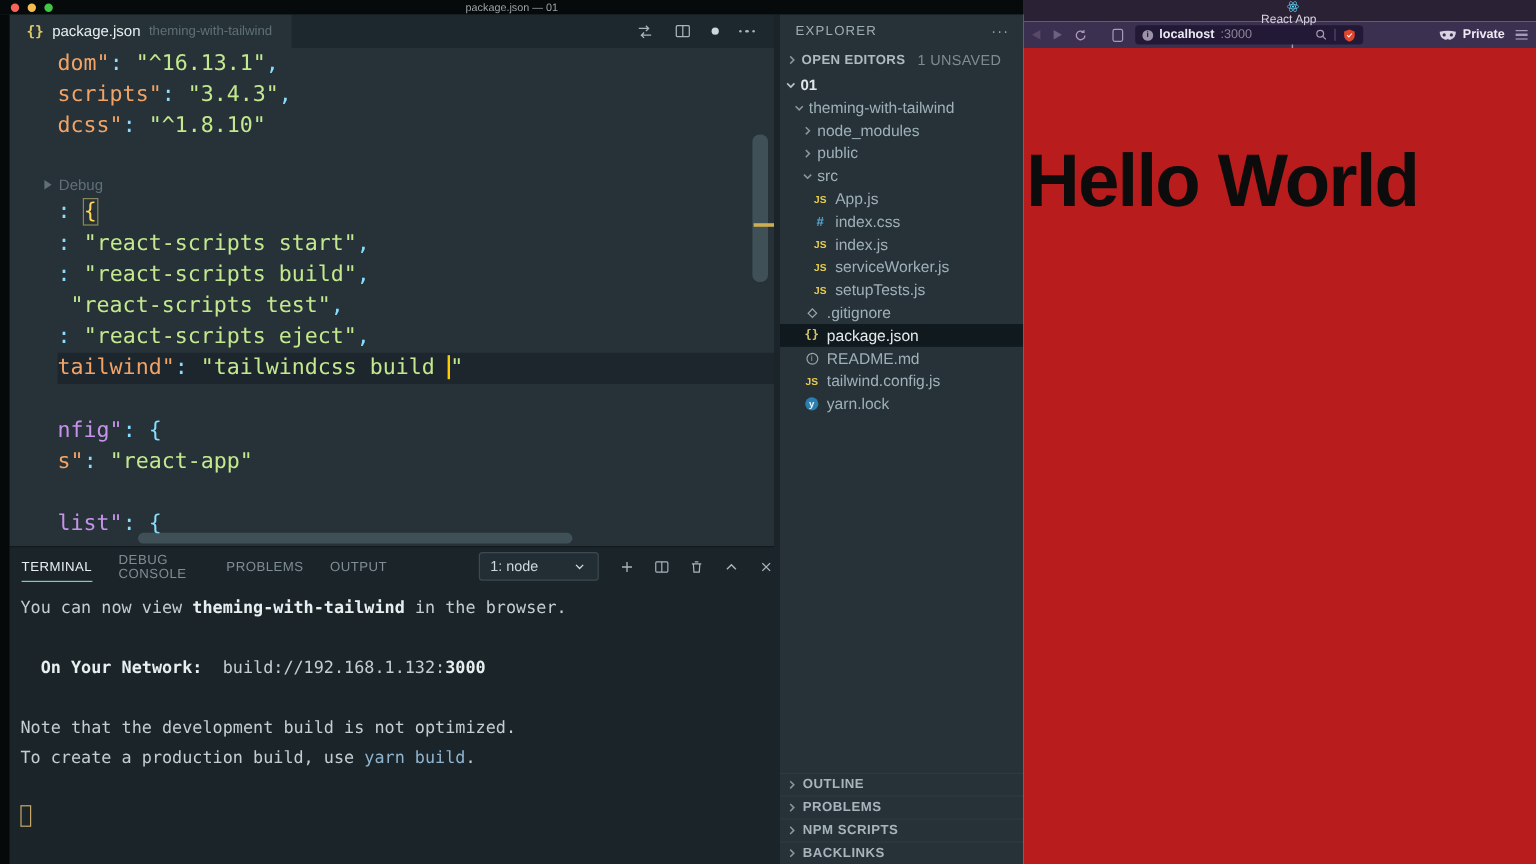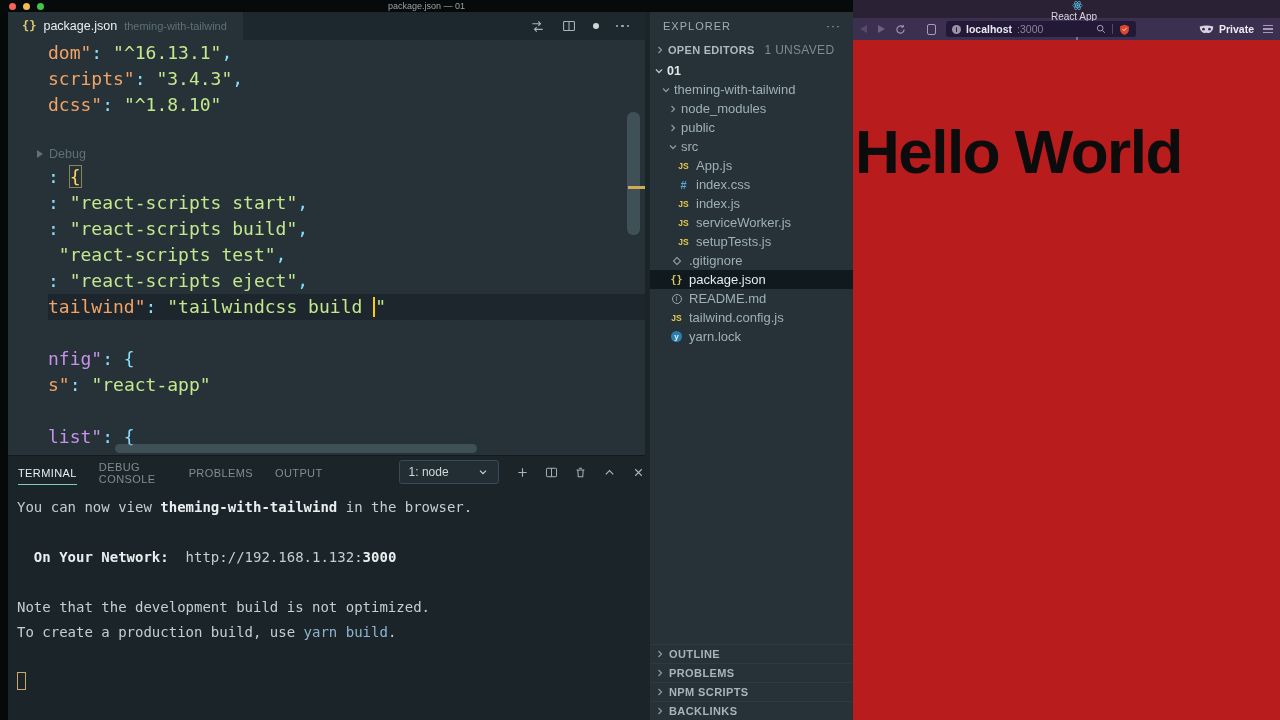--- a/index.html
+++ b/index.html
@@ -222,21 +222,21 @@
           <span>
               <svg width="13" height="13" viewBox="0 0 14 14" fill="none" stroke="currentColor" stroke-width="1.2">
                 <path d="M3.5 3.5l7 7M10.5 3.5l-7 7"></path>
               </svg>
             </span>
         </div>
       </div>
       <div class="terminal" id="terminal-lines">
           <div class="t-line"><span class="t-t">You can now view </span><span class="t-b">theming-with-tailwind</span><span class="t-t"> in the browser.</span></div>
           <div class="t-line"></div>
-          <div class="t-line"><span class="t-b">  On Your Network:</span><span class="t-t">  http://192.168.1.132:</span><span class="t-b">3000</span></div>
+          <div class="t-line"><span class="t-b">  On Your Network:</span><span class="t-t">  build://192.168.1.132:</span><span class="t-b">3000</span></div>
           <div class="t-line"></div>
           <div class="t-line"><span class="t-t">Note that the development build is not optimized.</span></div>
           <div class="t-line"><span class="t-t">To create a production build, use </span><span class="t-cy">yarn build</span><span class="t-t">.</span></div>
           <div class="t-line"></div>
           <div class="t-line"><span class="term-cursor"></span></div>
         </div>
     </div>
 
     <div class="sidebar">
       <div class="sb-header">

